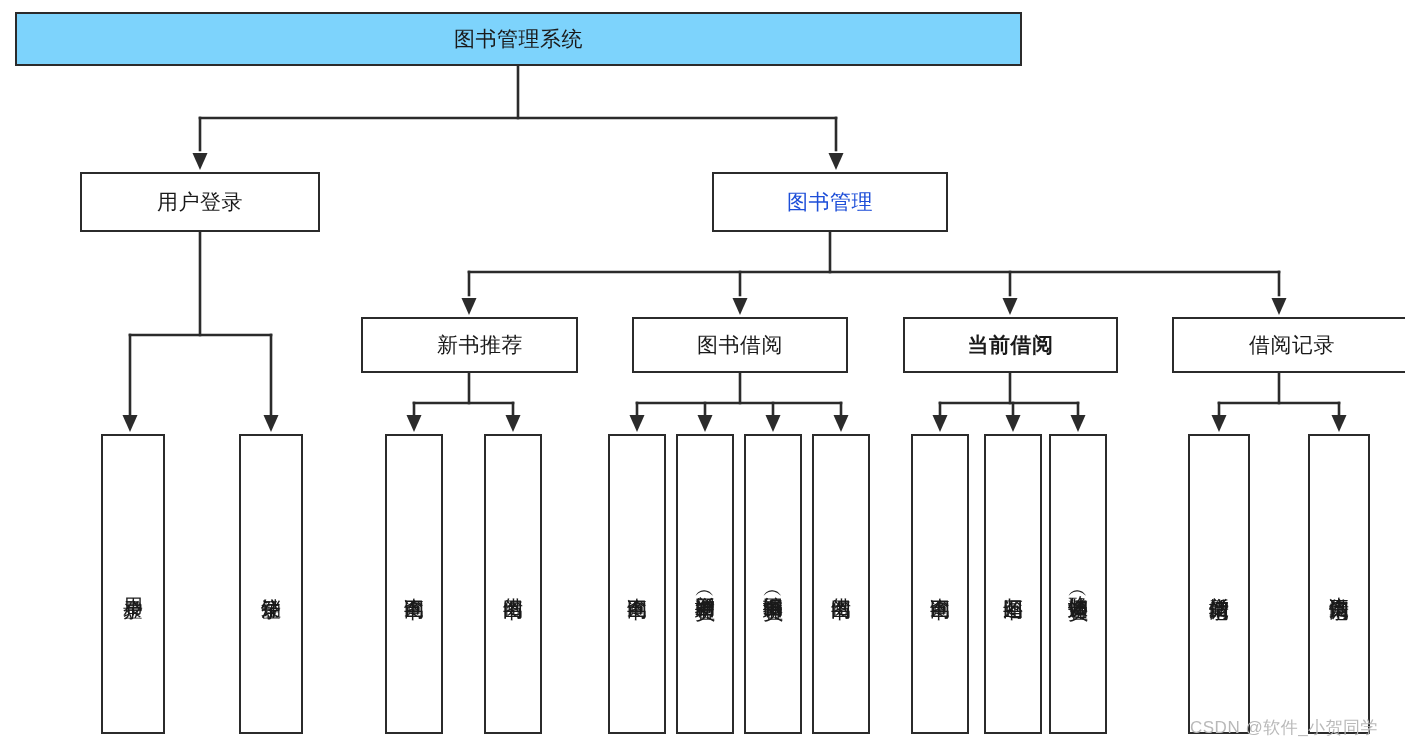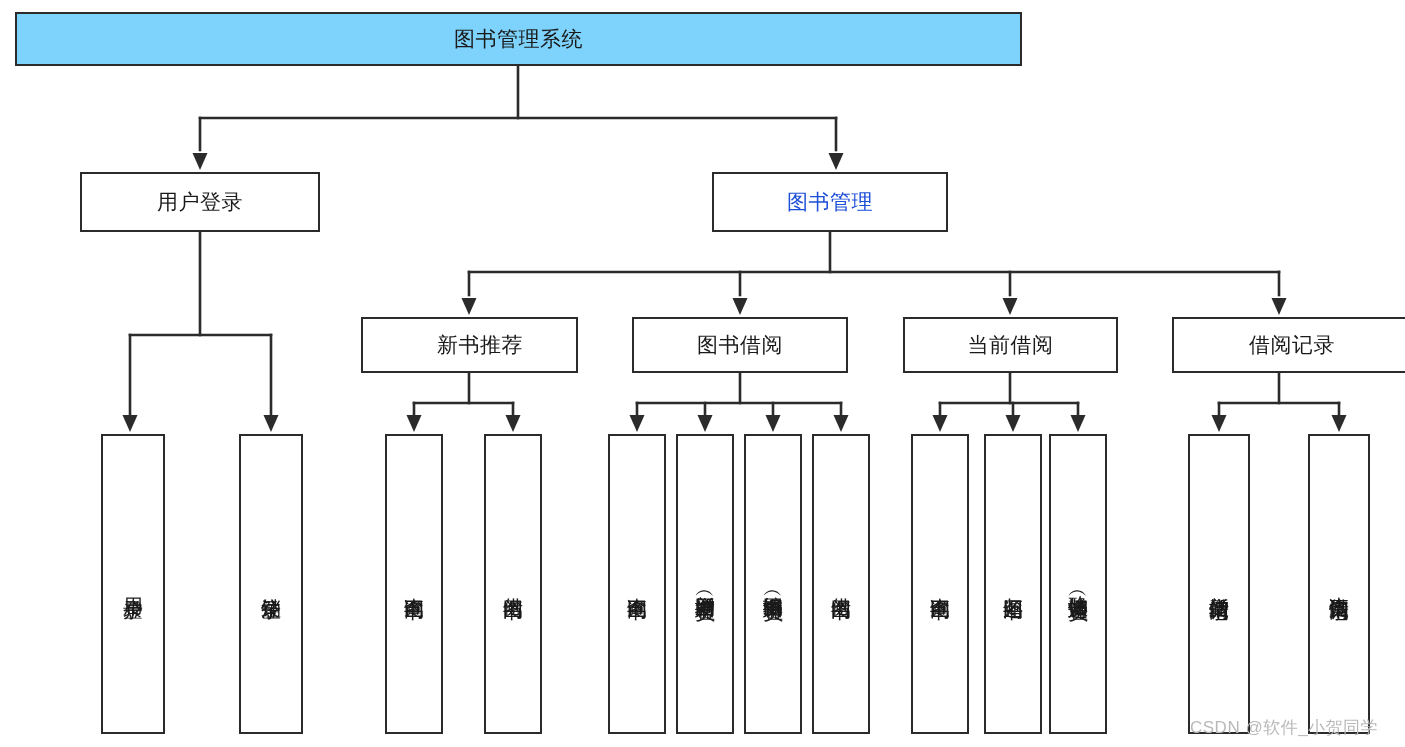--- a/index.html
+++ b/index.html
@@ -139,21 +139,21 @@
       <div class="node-box" style="left: 712px; top: 172px; width: 236px; height: 60px; border-color: rgb(43, 43, 43); background: rgb(255, 255, 255);">
         <span class="node-label-h" style="color: #1d4ed8;">图书管理</span>
       </div>
       <div class="node-box" style="left: 361px; top: 317px; width: 217px; height: 56px; border-color: rgb(43, 43, 43); background: rgb(255, 255, 255);">
         <span class="node-label-h" style="color: rgb(26, 26, 26); margin-left: 21px;">新书推荐</span>
       </div>
       <div class="node-box" style="left: 632px; top: 317px; width: 216px; height: 56px; border-color: rgb(43, 43, 43); background: rgb(255, 255, 255);">
         <span class="node-label-h" style="color: rgb(26, 26, 26);">图书借阅</span>
       </div>
       <div class="node-box" style="left: 903px; top: 317px; width: 215px; height: 56px; border-color: rgb(43, 43, 43); background: rgb(255, 255, 255);">
-        <span class="node-label-h" style="color: rgb(26, 26, 26);">当前借阅</span>
+        <span class="node-label-h" style="color: rgb(26, 26, 26); font-weight: bold;">当前借阅</span>
       </div>
       <div class="node-box" style="left: 1172px; top: 317px; width: 240px; height: 56px; border-color: rgb(43, 43, 43); background: rgb(255, 255, 255);">
         <span class="node-label-h" style="color: rgb(26, 26, 26);">借阅记录</span>
       </div>
       <div class="node-box" style="left: 101px; top: 434px; width: 64px; height: 300px; border-color: rgb(43, 43, 43); background: rgb(255, 255, 255);">
         <span class="node-label-v" style="color: rgb(26, 26, 26);">用户登录</span>
       </div>
       <div class="node-box" style="left: 239px; top: 434px; width: 64px; height: 300px; border-color: rgb(43, 43, 43); background: rgb(255, 255, 255);">
         <span class="node-label-v" style="color: rgb(26, 26, 26);">注销登录</span>
       </div>

